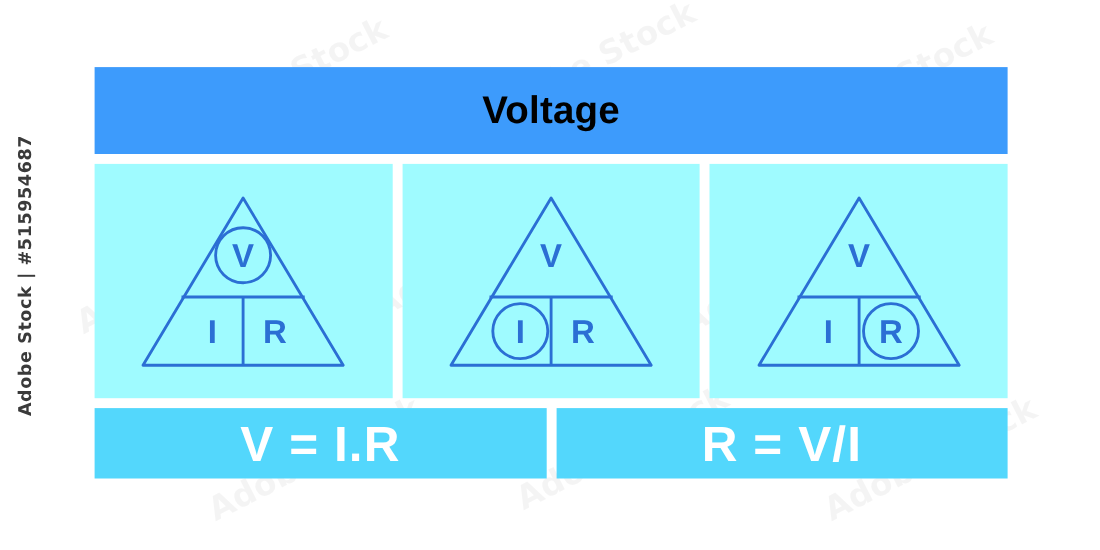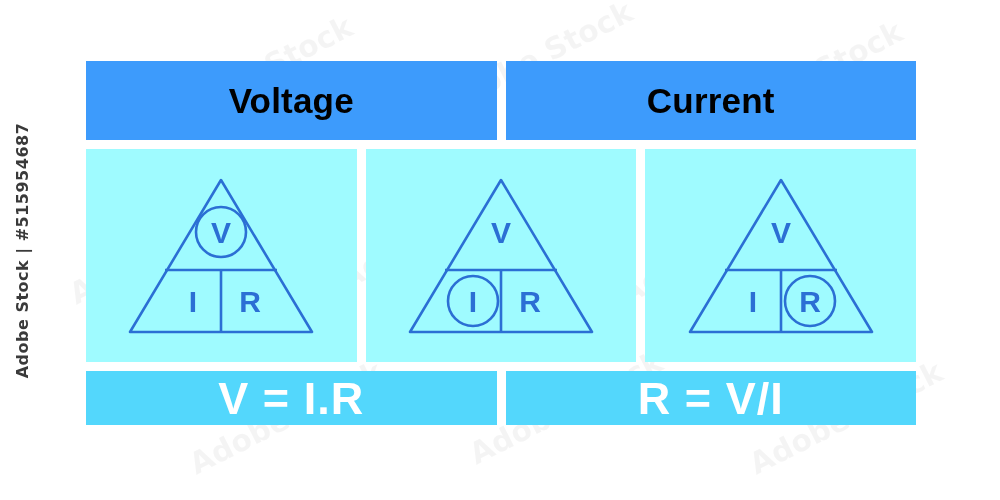--- a/index.html
+++ b/index.html
@@ -85,21 +85,21 @@
   }
 
   
   #diagram-row { height: 213px; }
   #diagram-row .cell {
     background: #9ffbff;
   }
   .triangle-svg { display: block; }
 
   
-  #formula-row { height: 54px; }
+  #formula-row { height: 64px; }
   #formula-row .cell {
     background: #53d7fc;
   }
   .formula-text {
     color: #ffffff;
     font-size: 45px;
     font-weight: 700;
     letter-spacing: 1px;
     line-height: 1;
   }
@@ -119,23 +119,20 @@
 
 <div id="watermark-left">
   <span class="wm-text">Adobe Stock | #515954687</span>
 </div>
 
 <div id="ohm-table">
 
   <div class="table-row" id="header-row">
     <div class="cell">
       <span class="header-label">Voltage</span>
-    </div>
-    <div class="cell">
-      <span class="header-label">Current</span>
     </div>
   </div>
 
   <div class="table-row" id="diagram-row">
 
     <div class="cell">
       <svg class="triangle-svg" width="194" height="164" viewBox="0 0 194 164">
         <g fill="none" stroke="#2b6fd4" stroke-width="2.6" stroke-linejoin="round">
           <path d="M97 6 L188 158 L6 158 Z"></path>
           <line x1="41" y1="96" x2="153" y2="96"></line>

